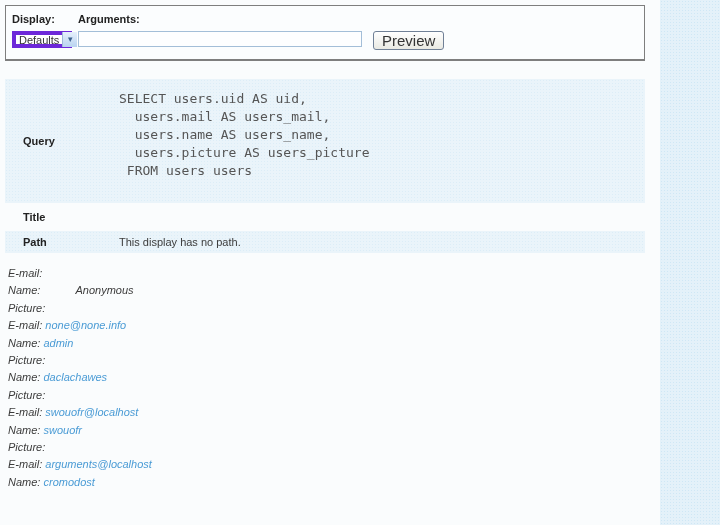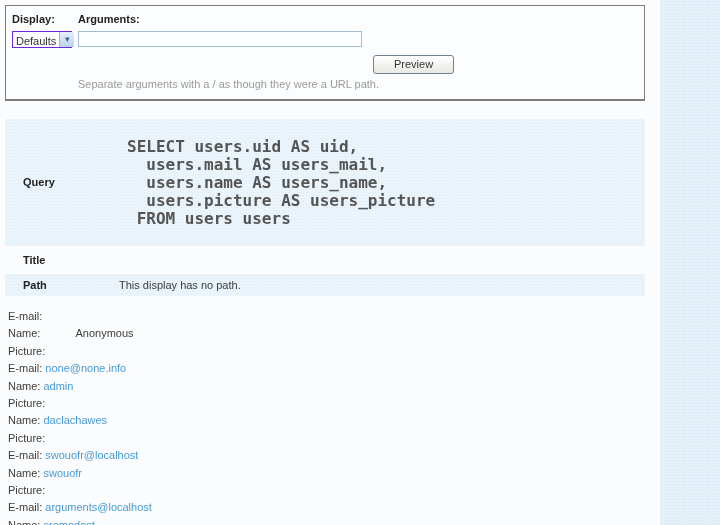--- a/index.html
+++ b/index.html
@@ -22,71 +22,70 @@
   fieldset.preview-controls {
     margin: 5px 15px 18px 5px;
     border: 1px solid #7e7e7e; border-bottom-width: 2px;
     padding: 7px 8px 9px 6px;
     background: #fbfdfe;
   }
   .fs-flex { display: flex; gap: 4px; }
   .b-label { font-weight: bold; color: #222; display: block; margin-bottom: 6px; }
   .display-col { width: 62px; flex: 0 0 auto; }
   .select {
-    display: inline-flex; align-items: flex-end;
-    border: 1px solid #6d28d9; background: #fff;
+    display: inline-flex; align-items: center;
+    border: 4px solid #6d28d9; background: #fff;
     height: 17px; width: 60px; cursor: default;
   }
   .select-value { flex: 1; padding: 0 3px; color: #333; font-size: 11px; }
   .select-arrow {
     width: 15px; height: 15px; flex: 0 0 auto;
     background: linear-gradient(#e6f0fc, #b9d3f0);
     border-left: 1px solid #9db9d9;
     color: #3c618f; font-size: 9px; line-height: 15px; text-align: center;
   }
   .args-col { flex: 1; }
   .args-row { display: flex; align-items: flex-start; gap: 11px; }
   .args-input {
     width: 284px; height: 16px;
     border: 1px solid #a3bed8; background: #fdfeff;
     margin: 0; padding: 0 2px; font: inherit; color: #333;
   }
   .preview-btn {
-    font-family: inherit; font-size: 11px; color: #333;
+    font-family: inherit; font-size: 15px; color: #333;
     background: linear-gradient(#ffffff, #e9e9e2);
     border: 1px solid #708096; border-radius: 3px;
-    padding: 2px 20px; height: 19px; line-height: 13px; cursor: pointer; margin-top: 24px;
+    padding: 2px 8px; height: 19px; line-height: 13px; cursor: pointer;
   }
   .help { color: #9b9b9b; margin-top: 4px; }
 
   
   .row { display: flex; margin: 0 15px 3px 5px; min-height: 22px; }
   .row-blue {
     background-color: #eaf4fa;
     background-image: radial-gradient(#dcedf7 0.9px, rgba(0,0,0,0) 0.9px);
     background-size: 3px 3px;
   }
   .row-label {
     width: 112px; flex: 0 0 auto;
     font-weight: bold; color: #222;
     padding: 5px 0 0 18px;
   }
   .row-value { padding: 5px 0 0 2px; color: #3c3c3c; }
   .query-row { min-height: 124px; padding: 9px 0 10px; }
   .query-row .row-label { padding-top: 0; align-self: center; }
   .sql {
-    margin: 8px; padding: 2px 0 0 2px;
+    margin: 0; padding: 2px 0 0 2px;
     font-family: "DejaVu Sans Mono", monospace;
-    font-size: 16px; line-height: 18px; color: #555;
+    font-size: 13px; line-height: 18px; color: #555;
     white-space: pre;
-    font-weight: bold;
   }
 
   
-  .user-list { margin: 14px 0 0 8px; }
+  .user-list { margin: 14px 0 0 8px; font-style: italic; }
   .line { height: 17.4px; line-height: 13px; white-space: nowrap; }
   .lbl { color: #3c3c3c; }
   a.val { color: #4a9bd5; text-decoration: none; }
   span.val { color: #3c3c3c; margin-left: 32px; }
 </style>
 </head>
 <body>
 
 <div class="content">
 
@@ -98,21 +97,20 @@
           <span class="select-value">Defaults</span>
           <span class="select-arrow">▾</span>
         </div>
       </div>
       <div class="args-col">
         <span class="b-label">Arguments:</span>
         <div class="args-row">
           <input type="text" class="args-input" value="" style="">
           <button class="preview-btn">Preview</button>
         </div>
-        <div class="help">Separate arguments with a / as though they were a URL path.</div>
       </div>
     </div>
   </fieldset>
 
   <div class="row row-blue query-row">
     <div class="row-label">Query</div>
     <pre class="sql">SELECT users.uid AS uid,
   users.mail AS users_mail,
   users.name AS users_name,
   users.picture AS users_picture

